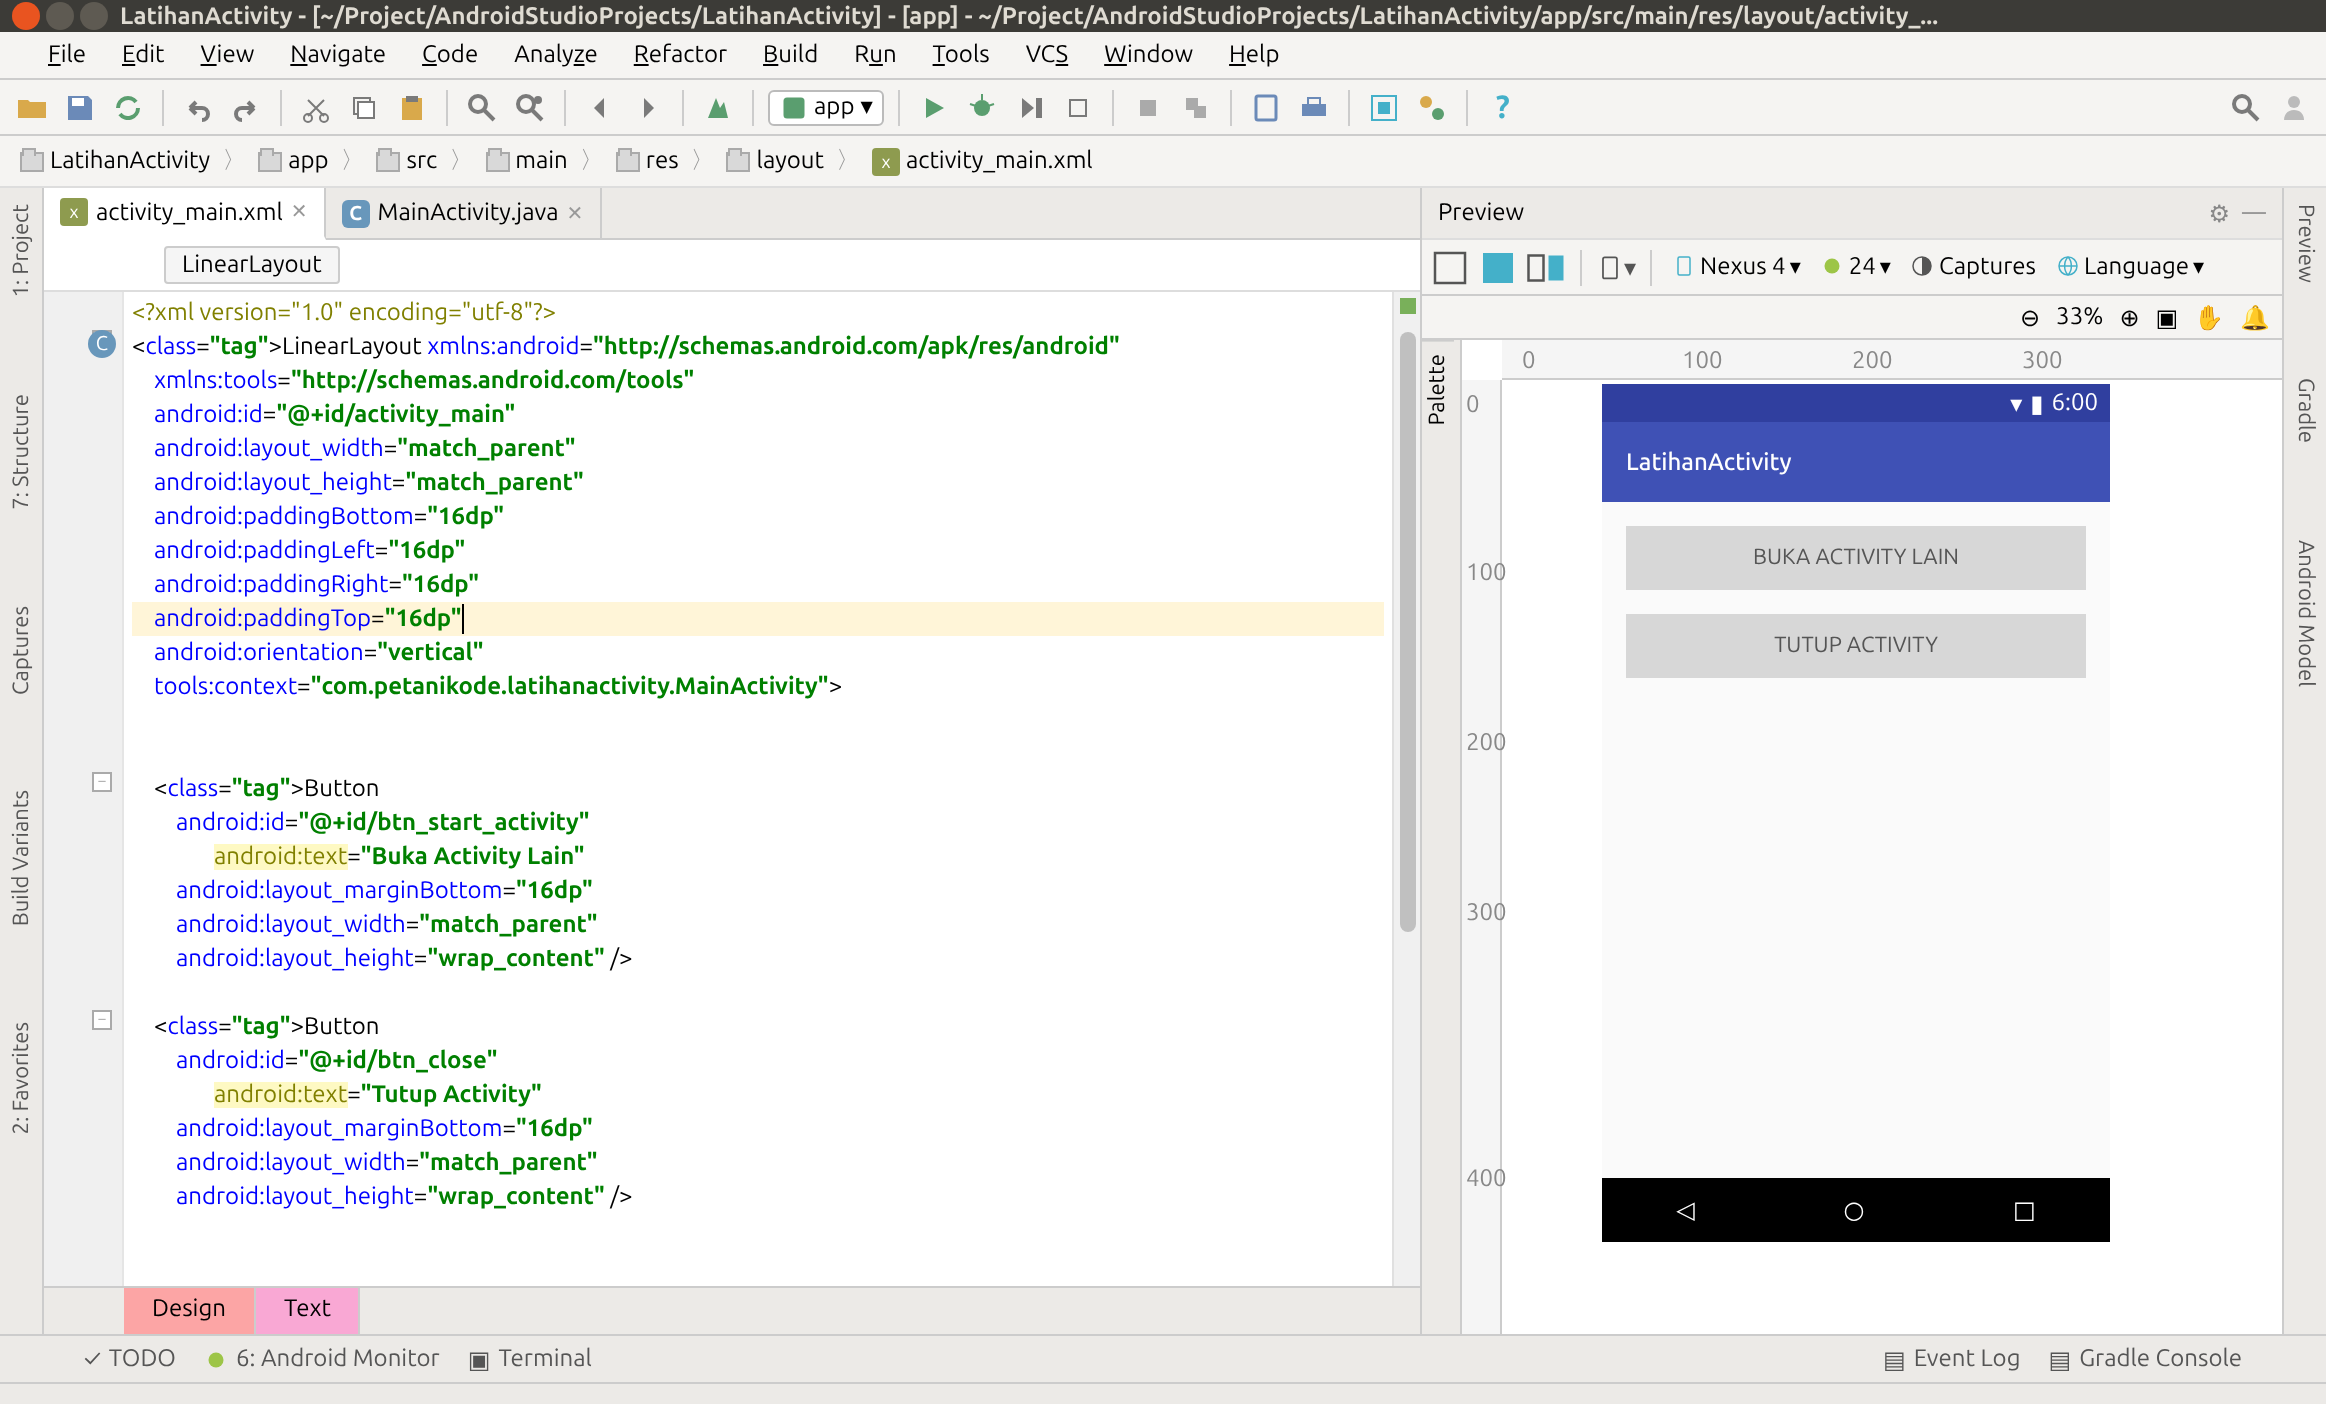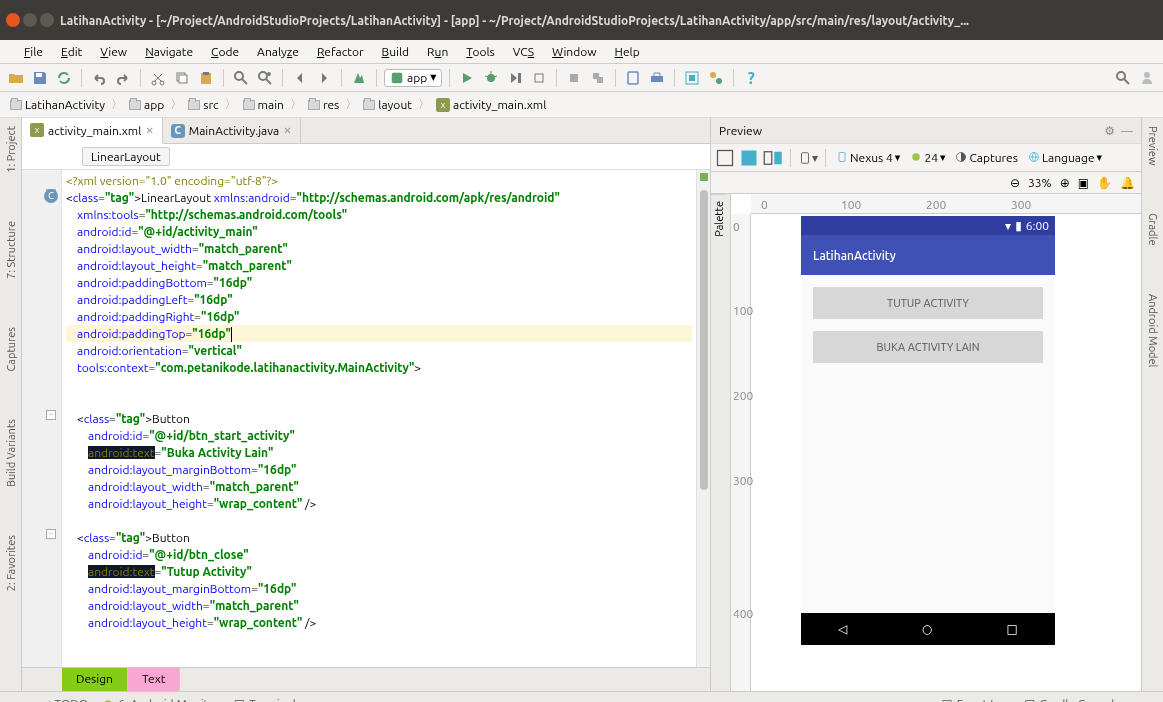--- a/index.html
+++ b/index.html
@@ -1,17 +1,17 @@
 <!DOCTYPE html>
 <html><head>
 <meta charset="utf-8">
 <style>
 * { margin: 0; padding: 0; box-sizing: border-box; font-family: "Ubuntu", "DejaVu Sans", sans-serif; font-size: 12px; }
 body { background: #f0f0f0; width: 1163px; height: 702px; overflow: hidden; }
-.titlebar { height: 40px; background: #3c3b37; color: #dfdbd2; display: flex; align-items: center; padding: 0 6px; gap: 6px; }
+.titlebar { height: 16px; background: #3c3b37; color: #dfdbd2; display: flex; align-items: center; padding: 0 6px; gap: 6px; }
 .tb-icons { display: flex; gap: 3px; }
 .tb-ic { width: 14px; height: 14px; border-radius: 7px; display: inline-block; }
 .tb-close { background: #e95420; }
 .tb-min, .tb-max { background: #5e5a52; }
 .titlebar .title { font-size: 12px; font-weight: bold; white-space: nowrap; overflow: hidden; color: #dfdbd2; }
 
 .menubar { height: 24px; background: #f5f4f2; display: flex; align-items: center; padding: 0 16px; gap: 2px; border-bottom: 1px solid #ccc; }
 .menubar span { padding: 2px 8px; cursor: default; }
 .menubar span u { text-decoration: underline; }
 
@@ -43,29 +43,29 @@
 .code { flex: 1; font-family: "DejaVu Sans Mono", monospace; font-size: 13px; line-height: 17px; overflow: hidden; display: flex; position: relative; }
 .gutter { width: 40px; background: #f0f0f0; border-right: 1px solid #e5e5e5; flex-shrink: 0; position: relative; }
 .gutter .fold { position: absolute; left: 24px; width: 10px; height: 10px; border: 1px solid #aaa; color: #aaa; font-size: 8px; line-height: 8px; text-align: center; background: #fff; }
 .gutter .cmark { position: absolute; left: 22px; width: 14px; height: 14px; background: #6897bb; color:#fff; border-radius:7px; font-size:10px; text-align:center; line-height:14px; }
 .lines { padding: 2px 4px; white-space: pre; flex:1; }
 .lines .ln { height: 17px; }
 .hl { background: #fff5d8; }
 .attr { color: #0000ff; }
 .val { color: #008000; font-weight: bold; }
 .pi { color: #808000; }
-.hl-attr { background:#0f172a; color:#808000; }
+.hl-attr { background:#fef9c3; color:#808000;margin-left:19px; }
 .caret { border-left: 1px solid #000; animation: blink 1s step-end infinite; display:inline-block; height:15px; vertical-align:middle; }
 @keyframes blink { 50% { opacity: 0; } }
 .scrollstrip { width: 14px; background: #f0f0f0; border-left:1px solid #e0e0e0; position:relative; }
 .scrollstrip .sq { position:absolute; width:8px; height:8px; left:3px; top:3px; background:#79b05a; }
 .scrollstrip .thumb { position:absolute; width:8px; background:#c0c0c0; left:3px; top:20px; height:300px; border-radius:4px; }
 
 .bottom-tabs { height: 24px; display: flex; background: #eceae7; border-top:1px solid #ccc; }
-.btab { padding: 4px 14px; border-right:1px solid #ccc; background:#84cc16; }
+.btab { padding: 4px 14px; border-right:1px solid #ccc; background:#fca5a5; }
 .btab.active { background:#f9a8d4; }
 
 .preview-pane { width: 430px; background: #f5f4f2; display:flex; flex-direction:column; }
 .preview-hdr { height: 26px; display:flex; align-items:center; justify-content:space-between; padding:0 8px; border-bottom:1px solid #ddd; background:#eceae7; }
 .preview-hdr .r { display:flex; gap:6px; align-items:center; }
 .gear { color:#888; }
 .preview-tb { height: 28px; display:flex; align-items:center; padding:0 4px; gap:4px; border-bottom:1px solid #ccc; background:#f5f4f2; }
 .ptool { width:20px; height:20px; display:flex; align-items:center; justify-content:center; color:#555; }
 .pcombo { display:flex; gap:2px; padding:0 3px; font-size:11px; }
 .preview-tb2 { height: 22px; display:flex; align-items:center; justify-content:flex-end; padding:0 6px; gap:8px; border-bottom:1px solid #ccc; background:#f5f4f2; }
@@ -447,22 +447,22 @@
         <div class="phone">
           <div class="phone-status">
             <span>▾</span>
             <span>▮</span>
             <span>6:00</span>
           </div>
           <div class="phone-appbar">
             <span>LatihanActivity</span>
           </div>
           <div class="phone-body">
+            <div class="phone-btn">BUKA ACTIVITY LAIN</div>
             <div class="phone-btn">TUTUP ACTIVITY</div>
-            <div class="phone-btn">BUKA ACTIVITY LAIN</div>
           </div>
           <div class="phone-nav">
             <span>◁</span>
             <span>○</span>
             <span>□</span>
           </div>
         </div>
       </div>
     </div>
   </div>

